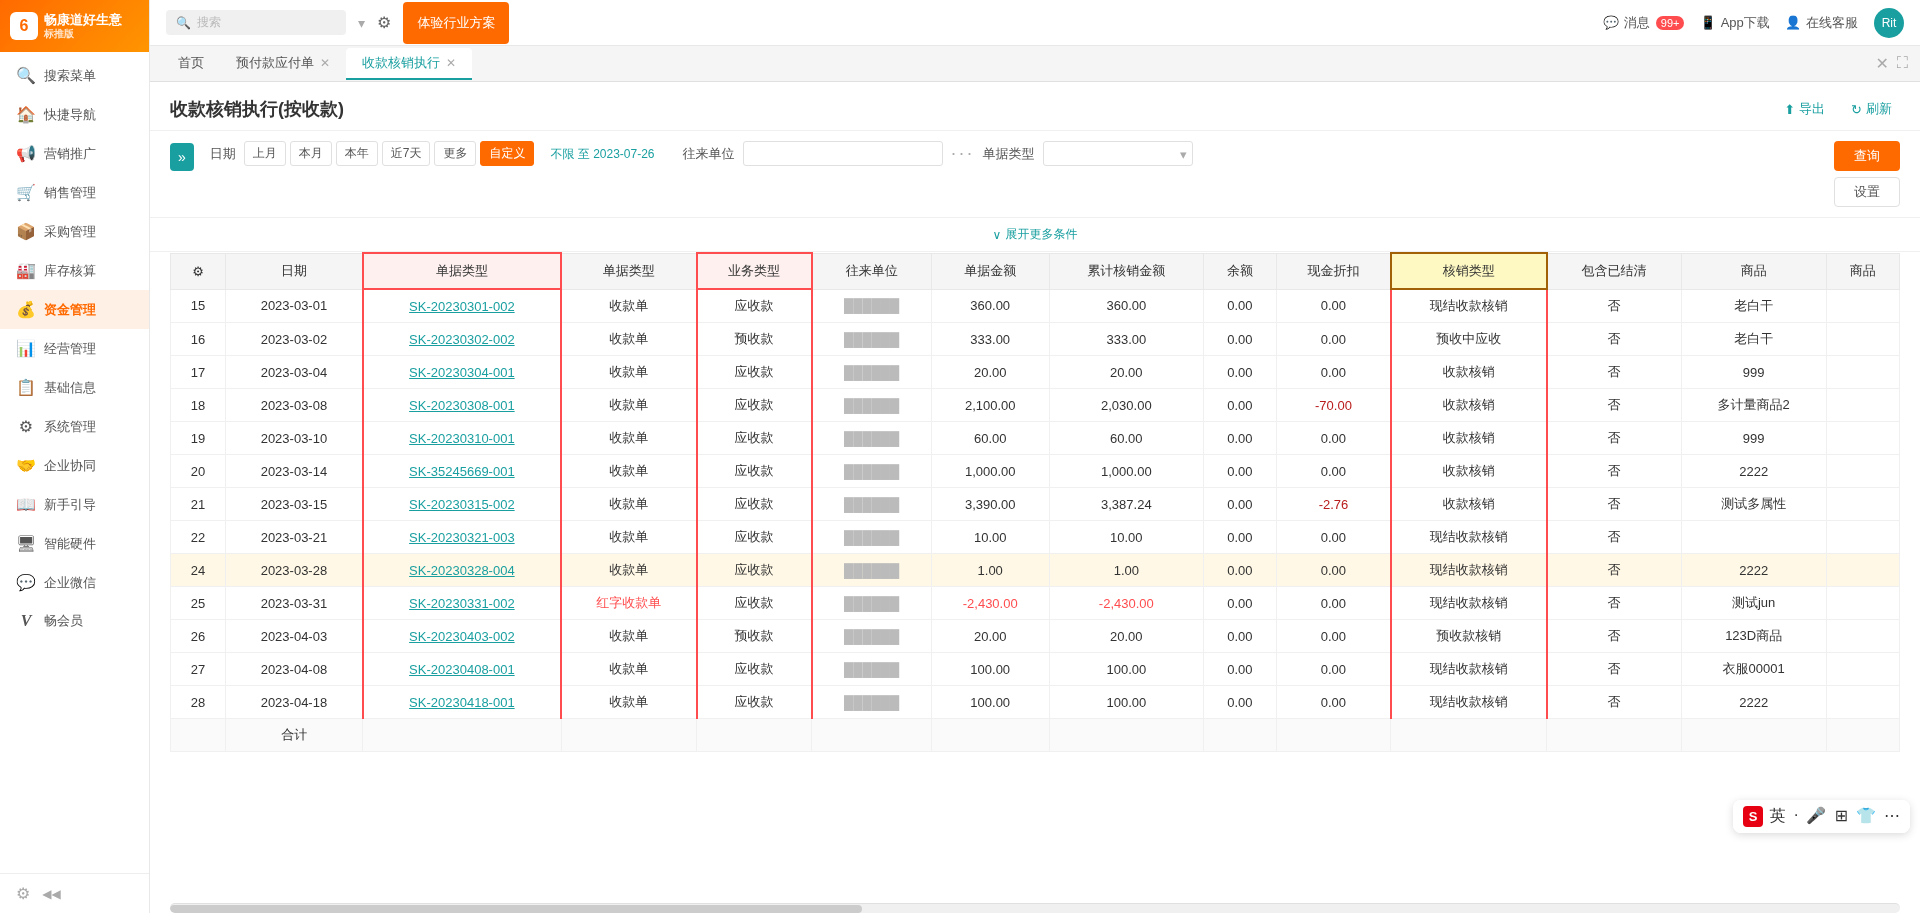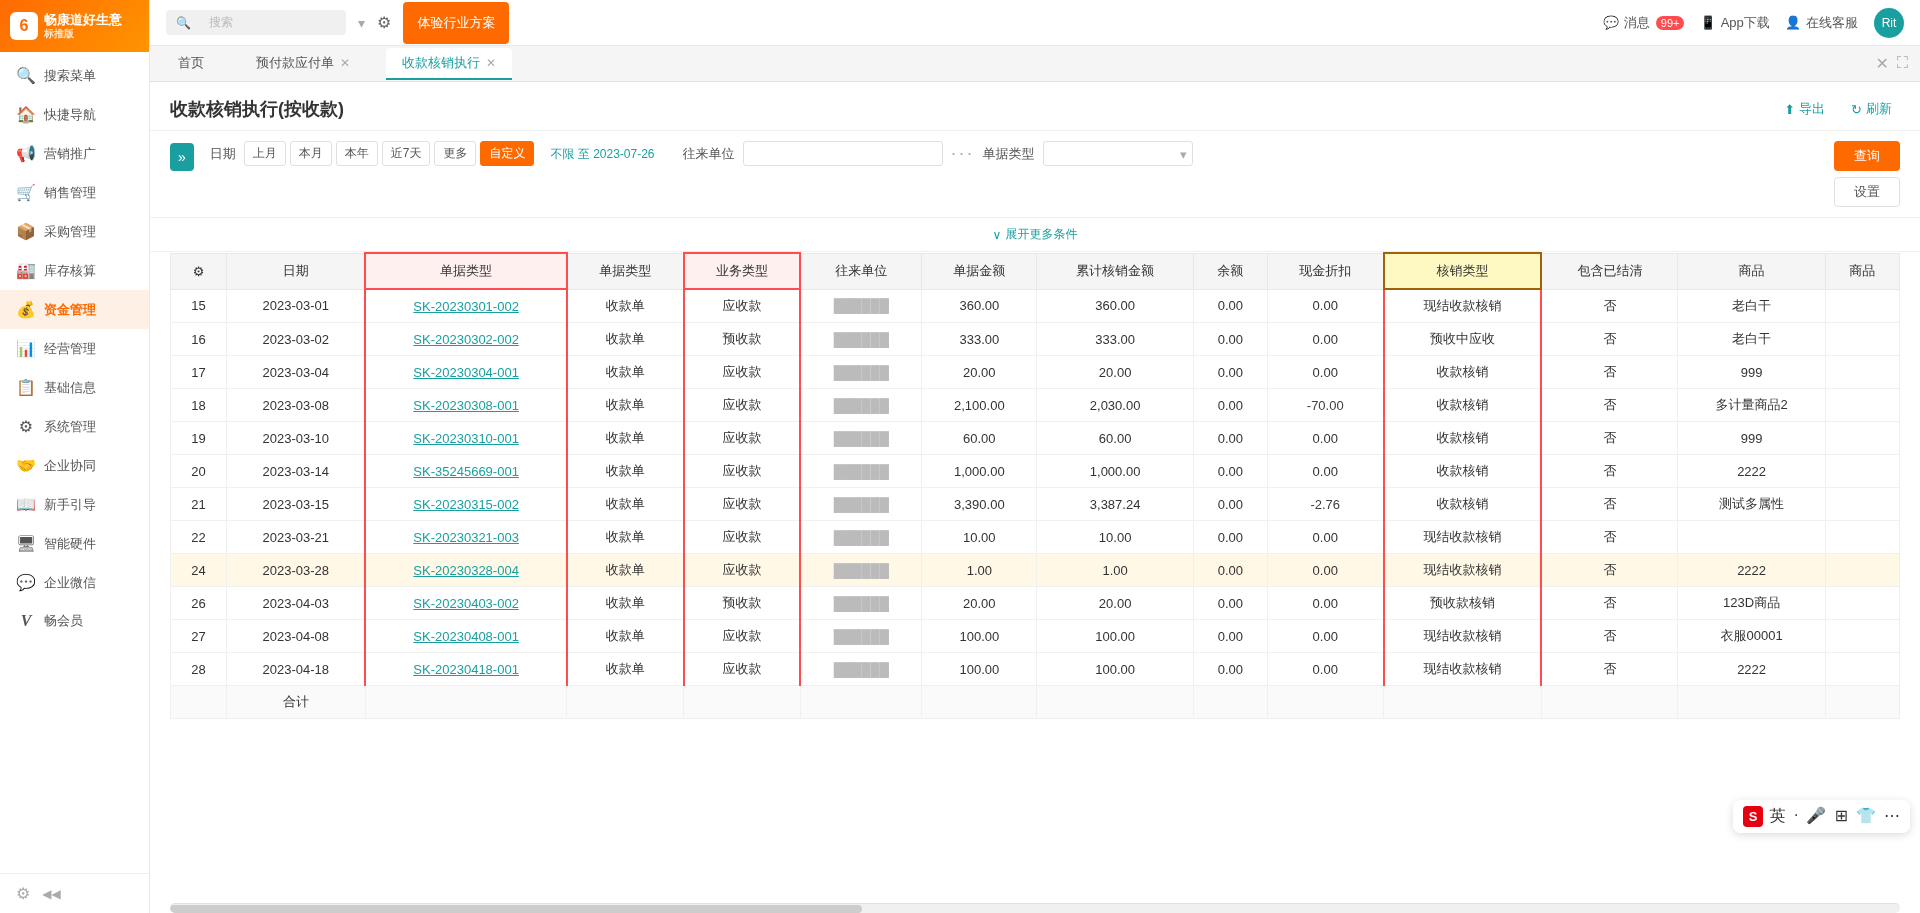--- a/index.html
+++ b/index.html
@@ -107,21 +107,20 @@
     .topbar-right-item { display: flex; align-items: center; gap: 4px; cursor: pointer; }
 
     
     .tabs {
       background: #f5f5f5;
       border-bottom: 1px solid #e0e0e0;
       display: flex;
       align-items: center;
       padding: 0 12px;
       height: 36px;
-      gap: 20px;
     }
     .tab {
       padding: 6px 16px;
       font-size: 13px;
       cursor: pointer;
       color: #555;
       border-bottom: 2px solid transparent;
       display: flex; align-items: center; gap: 6px;
       white-space: nowrap;
     }
@@ -275,21 +274,21 @@
     tbody tr td {
       border: 1px solid #f0f0f0;
       padding: 7px 10px;
       color: #333;
       text-align: center;
       white-space: nowrap;
     }
     tbody tr.highlighted { background: #fff8e6; }
     .link-cell { color: #1a9fa0; text-decoration: underline; cursor: pointer; }
     .red-text { color: #ff4d4f; }
-    .negative-red { color: #404040; margin-top: 24px; }
+    .negative-red { color: #b91c1c; margin-top: 24px; }
 
     
     .table-scrollbar {
       height: 10px;
       background: #f0f0f0;
       border-top: 1px solid #e0e0e0;
       position: relative;
       margin: 0 20px;
       border-radius: 5px;
       overflow: hidden;
@@ -412,21 +411,21 @@
     <span class="sidebar-bottom-icon">⚙</span>
     <span class="sidebar-bottom-icon" style="font-size:12px;">◀◀</span>
   </div>
 </div>
 
 <div class="main">
 
   <div class="topbar">
     <div class="topbar-search">
       <span>🔍</span>
-      <span style="color:#bbb;margin-left:12px;">搜索</span>
+      <span style="color:#bbb;">搜索</span>
     </div>
     <span style="color:#aaa;font-size:14px;">▾</span>
     <span class="topbar-gear">⚙</span>
     <button class="topbar-btn">体验行业方案</button>
     <div class="topbar-spacer"></div>
     <div class="topbar-right">
       <div class="topbar-right-item">
         <span>💬</span>
         <span>消息</span>
         <span class="topbar-badge">99+</span>
@@ -681,20 +680,36 @@
                 <td>1.00</td>
                 <td>1.00</td>
                 <td>0.00</td>
                 <td>0.00</td>
                 <td style="border-left: 2px solid rgb(255, 77, 79); border-right: 2px solid rgb(255, 77, 79);">现结收款核销</td>
                 <td>否</td>
                 <td>2222</td>
                 <td></td>
               </tr>
               <tr>
+                <td>25</td>
+                <td>2023-03-31</td>
+                <td class="link-cell" style="border-left: 2px solid rgb(255, 77, 79); border-right: 2px solid rgb(255, 77, 79);">SK-20230331-002</td>
+                <td class="red-text">红字收款单</td>
+                <td style="border-left: 2px solid rgb(255, 77, 79); border-right: 2px solid rgb(255, 77, 79);">应收款</td>
+                <td style="color: rgb(187, 187, 187);">██████</td>
+                <td class="red-text">-2,430.00</td>
+                <td class="red-text">-2,430.00</td>
+                <td>0.00</td>
+                <td>0.00</td>
+                <td style="border-left: 2px solid rgb(255, 77, 79); border-right: 2px solid rgb(255, 77, 79);">现结收款核销</td>
+                <td>否</td>
+                <td>测试jun</td>
+                <td></td>
+              </tr>
+              <tr>
                 <td>26</td>
                 <td>2023-04-03</td>
                 <td class="link-cell" style="border-left: 2px solid rgb(255, 77, 79); border-right: 2px solid rgb(255, 77, 79); margin-top: 40px;">SK-20230403-002</td>
                 <td>收款单</td>
                 <td style="border-left: 2px solid rgb(255, 77, 79); border-right: 2px solid rgb(255, 77, 79);">预收款</td>
                 <td style="color: rgb(187, 187, 187);">██████</td>
                 <td>20.00</td>
                 <td>20.00</td>
                 <td>0.00</td>
                 <td>0.00</td>

